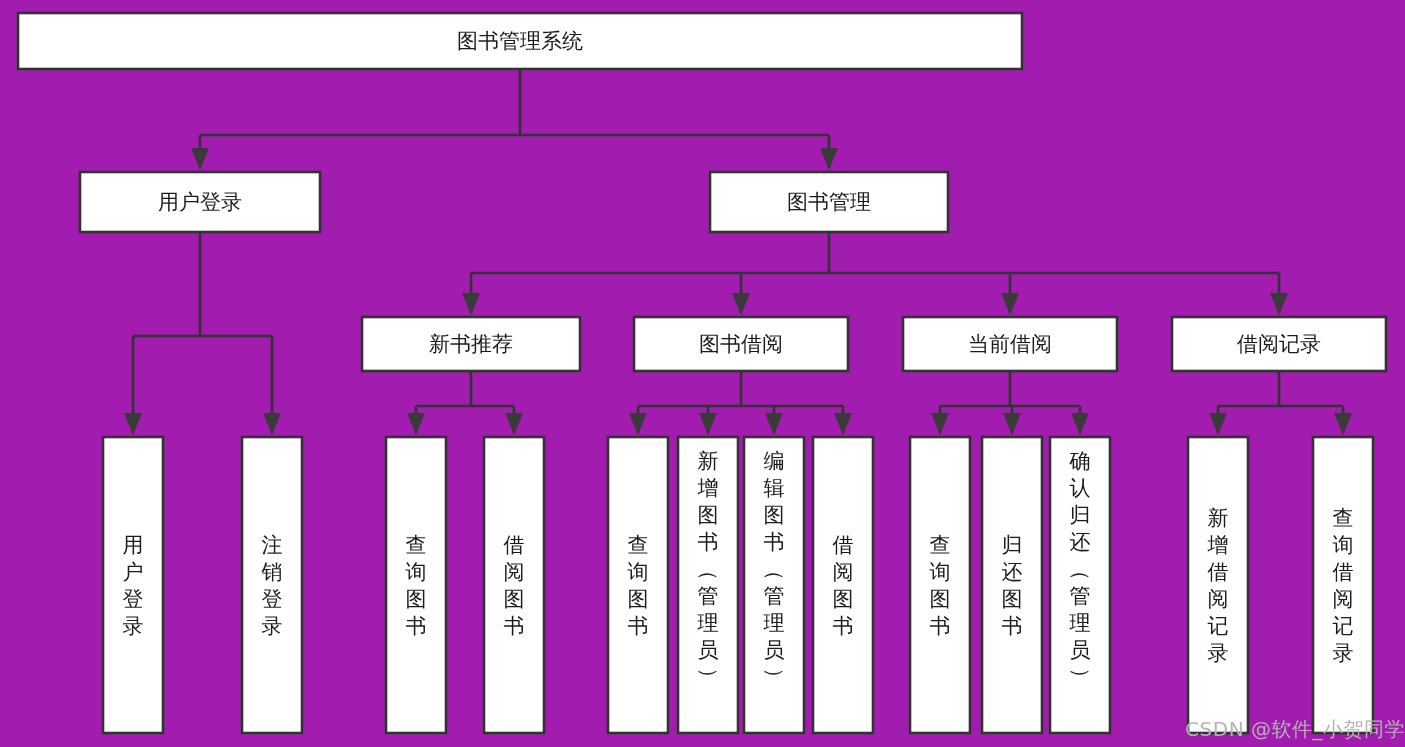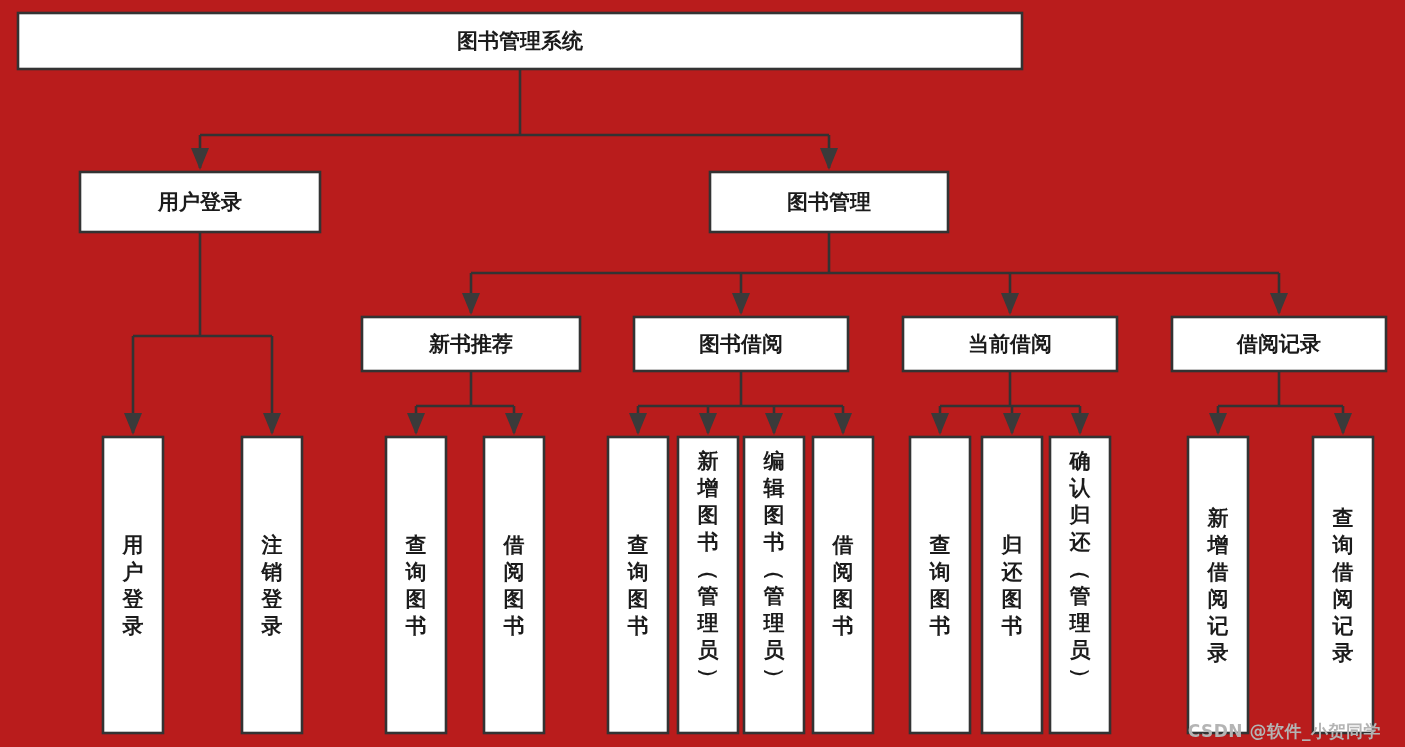--- a/index.html
+++ b/index.html
@@ -10,22 +10,21 @@
   body {
     width: 1405px;
     height: 747px;
     font-family: "DejaVu Sans", "Liberation Sans", sans-serif;
     overflow: hidden;
   }
   #diagram-root {
     position: relative;
     width: 1405px;
     height: 747px;
-    background: #b91c1c;
-    font-weight: bold;
+    background: #a21caf;
   }
   svg#tree-svg {
     position: absolute;
     left: 0;
     top: 0;
     width: 1405px;
     height: 747px;
   }
   .node-box {
     fill: #ffffff;
@@ -44,24 +43,24 @@
   }
   .node-label-h {
     fill: #1b1b1b;
     font-family: "DejaVu Sans", "Liberation Sans", sans-serif;
     font-size: 21px;
     text-anchor: middle;
     dominant-baseline: middle;
   }
   .watermark {
     position: absolute;
-    right: 24px;
+    right: 0;
     bottom: 4px;
     font-family: "DejaVu Sans", "Liberation Sans", sans-serif;
-    font-size: 17px;
+    font-size: 20px;
     color: #b4b4b4;
     white-space: nowrap;
     letter-spacing: 0.5px;
     user-select: none;
   }
 </style>
 </head>
 <body>
 
 <div id="diagram-root">

